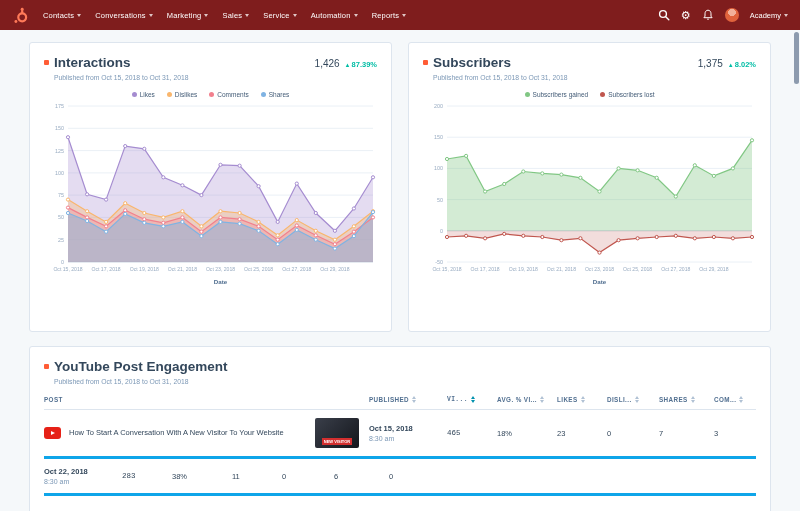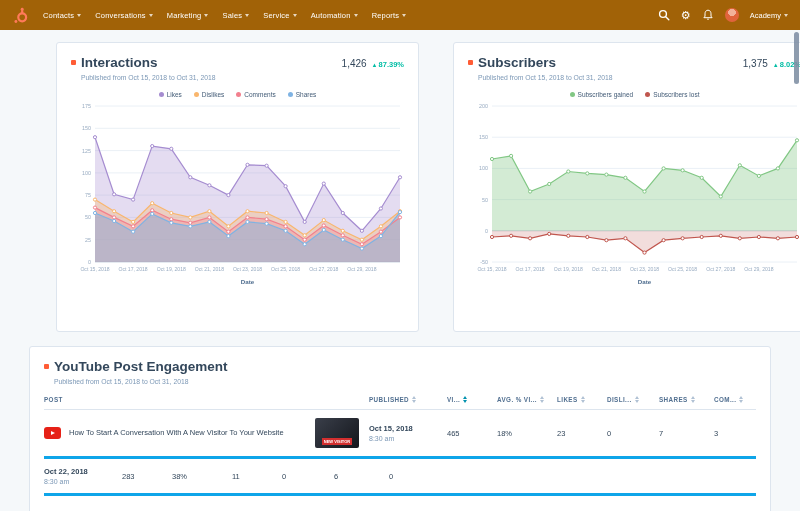--- a/index.html
+++ b/index.html
@@ -1,35 +1,35 @@
 <!DOCTYPE html>
 <html><head>
 <meta charset="utf-8">
 <style>
   * { margin:0; padding:0; box-sizing:border-box; }
   html,body { width:800px; height:511px; overflow:hidden; }
   body { background:#f5f8fa; font-family:"Liberation Sans",sans-serif; position:relative; }
 
   
-  .navbar { height:30px; background:#a16207; display:flex; align-items:center; padding:0 12px; }
+  .navbar { height:30px; background:#7f1d1d; display:flex; align-items:center; padding:0 12px; }
   .logo { margin-right:14px; display:flex; align-items:center; cursor:pointer; }
   .nav-item { color:#fff; font-size:7.5px; font-weight:500; letter-spacing:.2px; margin-right:14px;
               display:inline-flex; align-items:center; cursor:pointer; white-space:nowrap; }
   .caret-down { width:0; height:0; border-left:2.5px solid transparent; border-right:2.5px solid transparent;
                 border-top:3px solid rgba(255,255,255,.75); margin-left:3px; display:inline-block; }
   .nav-right { margin-left:auto; display:flex; align-items:center; gap:11px; }
   .nav-icon { display:inline-flex; align-items:center; cursor:pointer; }
   .gear-glyph { color:#fff; font-size:11px; line-height:1; }
   .avatar { width:14px; height:14px; border-radius:50%;
             background:radial-gradient(circle at 50% 32%, #f2b199 0 32%, #e0633c 33% 100%); }
   .account { color:#fff; font-size:7.5px; display:flex; align-items:center; cursor:pointer; }
 
   
   .content { padding:12px 29px; }
-  .row { display:flex; gap:34px;margin-left:27px; }
+  .row { display:flex; gap:16px; }
   .card { background:#fff; border:1px solid #dde5ee; border-radius:3px; }
   .chart-card { width:363px; height:290px; padding:12px 14px; }
   .card-head { display:flex; justify-content:space-between; align-items:flex-start; }
   .title-wrap { display:flex; align-items:center; gap:5px; }
   .title-dot { width:5px; height:5px; border-radius:1px; background:#ff5c35; flex:none; }
   .card-title { font-size:13.5px; font-weight:600; color:#33475b; }
   .card-sub { font-size:6.8px; color:#7c98b6; margin-top:4px; margin-left:10px; }
   .stats { display:flex; align-items:baseline; gap:5px; margin-top:3px; }
   .total { font-size:10px; color:#33475b; font-weight:500; }
   .delta { font-size:7.5px; color:#00bda5; font-weight:700; }
@@ -41,21 +41,21 @@
 
   svg.chart { display:block; margin-top:3px; }
 
   
   .table-card { width:742px; margin-top:14px; padding:12px 14px; height:200px; overflow:hidden; }
   .thead { display:flex; align-items:center; margin-top:11px; padding-bottom:6px; border-bottom:1px solid #dde5ee; }
   .th { font-size:6.3px; color:#516f90; font-weight:700; letter-spacing:.4px; display:flex; align-items:center; cursor:pointer; }
   .tr { display:flex; align-items:center; padding:8px 0; border-bottom:3px solid #0ea5e9; }
   .col-post { flex:1; display:flex; align-items:center; gap:8px; padding-right:10px; min-width:0; }
   .col-published { width:78px; flex:none; }
-  .col-views { width:50px; flex:none; }
+  .col-views { width:50px; flex:none;font-family:Liberation Mono, monospace; }
   .col-avg { width:60px; flex:none; }
   .col-likes { width:50px; flex:none; }
   .col-dislikes { width:52px; flex:none; }
   .col-shares { width:55px; flex:none; }
   .col-comments { width:42px; flex:none; }
   .td { font-size:7.5px; color:#33475b; }
   .date { font-weight:700; color:#33475b; font-size:7.5px; }
   .time { color:#7c98b6; font-size:7px; margin-top:2px; }
 
   .sort { display:inline-flex; flex-direction:column; gap:1px; margin-left:3px; }

